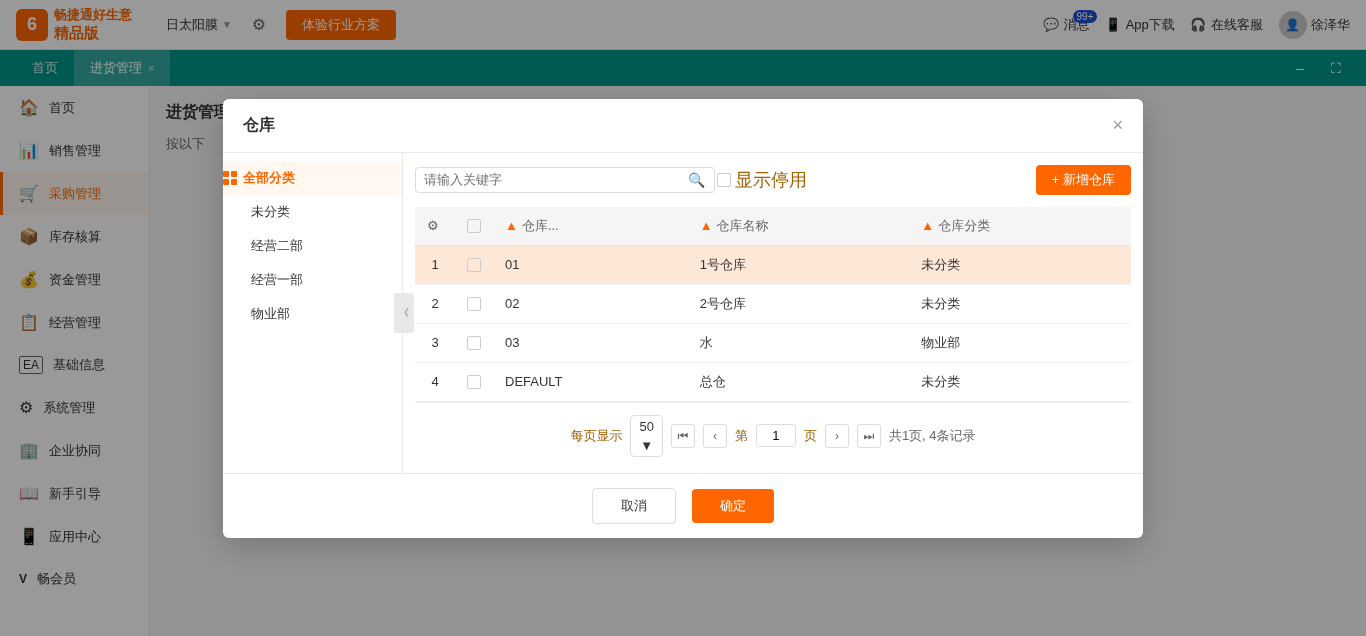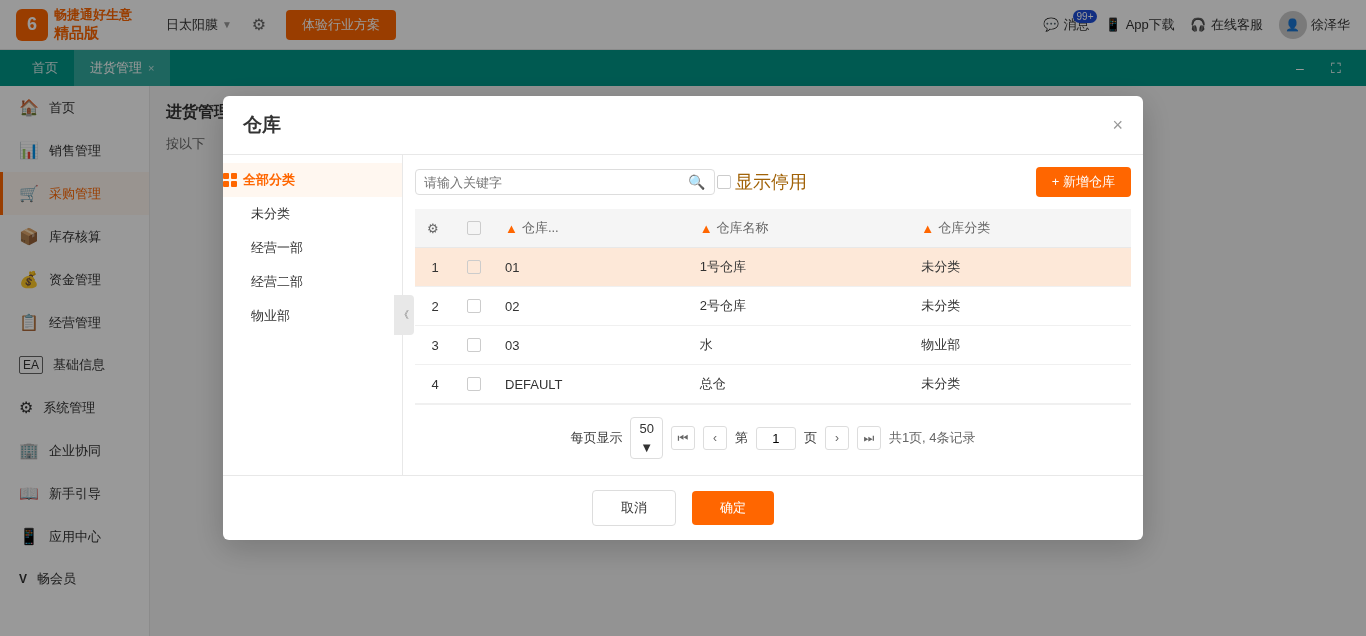--- a/index.html
+++ b/index.html
@@ -204,21 +204,21 @@
       box-shadow: 0 8px 32px rgba(0,0,0,0.2);
     }
     .modal-header {
       display: flex;
       align-items: center;
       justify-content: space-between;
       padding: 16px 20px;
       border-bottom: 1px solid #e8e8e8;
     }
     .modal-title {
-      font-size: 19px;
+      font-size: 16px;
       font-weight: bold;
       color: #333;
     }
     .modal-close {
       cursor: pointer;
       color: #999;
       font-size: 18px;
       line-height: 1;
     }
     .modal-body {
@@ -371,21 +371,21 @@
       display: flex;
       align-items: center;
       justify-content: center;
       gap: 8px;
       padding: 12px 0 4px;
       font-size: 13px;
       color: #333;
       border-top: 1px solid #f0f0f0;
       margin-top: auto;
     }
-    .page-label { color: #404040; }
+    .page-label { color: #a16207; }
     .page-select {
       display: flex;
       align-items: center;
       gap: 4px;
       border: 1px solid #ddd;
       border-radius: 4px;
       padding: 3px 8px;
       cursor: pointer;
       flex-direction: column;
     }
@@ -570,22 +570,22 @@
         <div class="category-all">
           <div class="category-grid-icon">
             <span></span>
               <span></span>
               <span></span>
               <span></span>
           </div>
           <span>全部分类</span>
         </div>
         <div class="category-item">未分类</div>
+        <div class="category-item">经营二部</div>
         <div class="category-item">经营一部</div>
-        <div class="category-item">经营二部</div>
         <div class="category-item">物业部</div>
         <div class="collapse-btn">《</div>
       </div>
 
       <div class="table-panel">
 
         <div class="table-toolbar">
           <div class="search-box">
             <input type="text" placeholder="请输入关键字" style="">
             <span class="search-icon">🔍</span>

